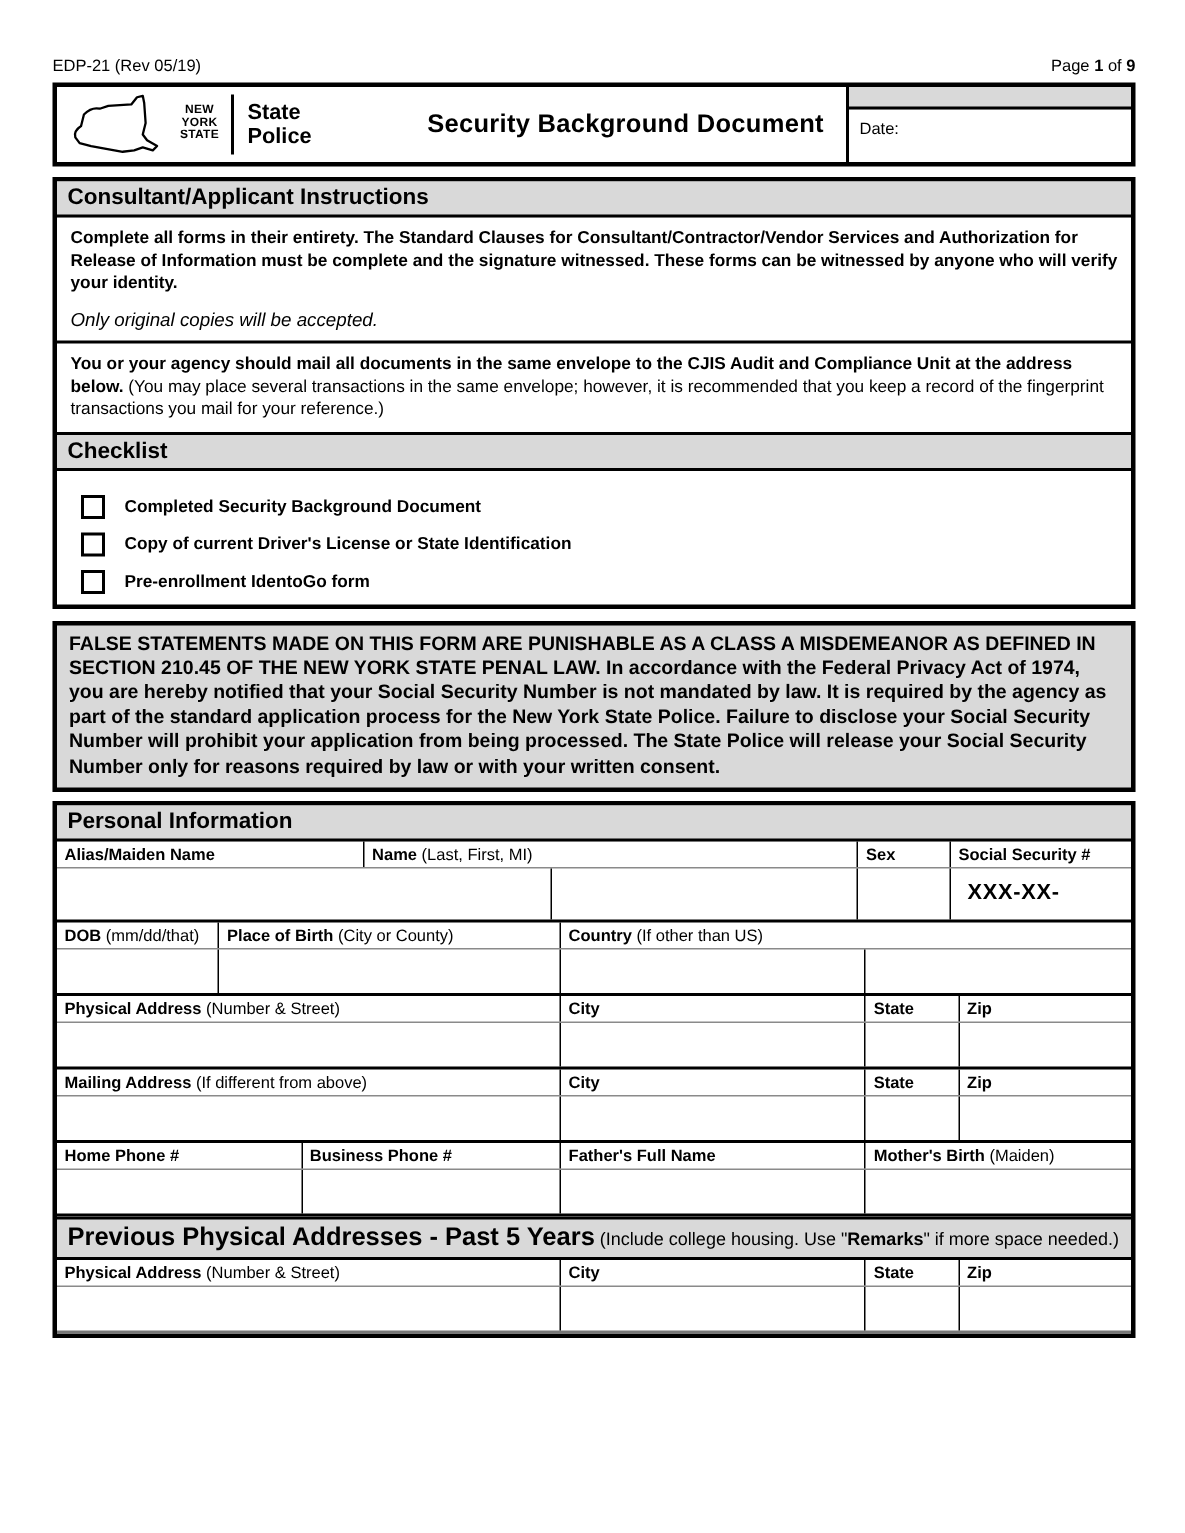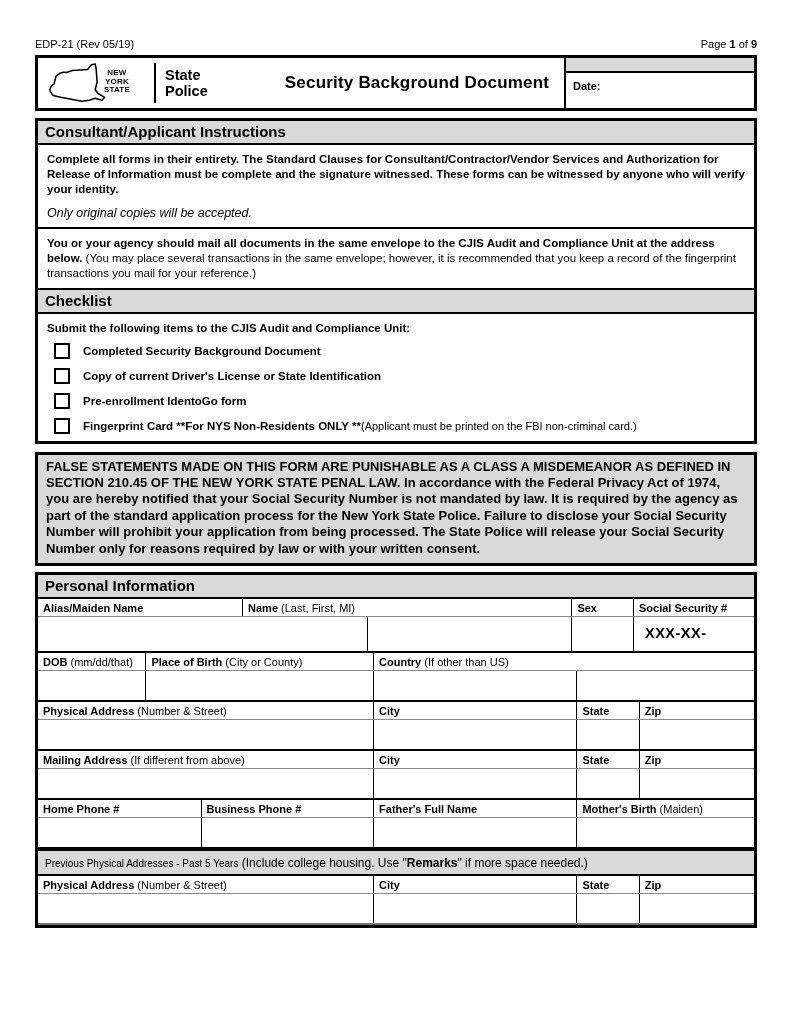--- a/index.html
+++ b/index.html
@@ -18,27 +18,27 @@
 
   
   .meta-row{display:flex;justify-content:space-between;font-size:11px;margin-bottom:5px}
   .meta-row b{font-weight:bold}
 
   
   .header-box{border:3px solid var(--ink);height:56px;display:flex;align-items:stretch}
   .logo-area{display:flex;align-items:center;padding:3px 6px;width:232px}
   .logo-mark{position:relative;width:104px;height:46px;flex:none}
   .logo-mark svg{position:absolute;left:0;top:1px}
-  .ny-text{position:absolute;right:18px;top:9px;font-weight:bold;font-size:8px;line-height:1.08;text-align:center;letter-spacing:.2px;background:transparent}
+  .ny-text{position:absolute;right:2px;top:9px;font-weight:bold;font-size:8px;line-height:1.08;text-align:center;letter-spacing:.2px;background:transparent}
   .logo-divider{width:2px;height:40px;background:var(--ink);margin:0 9px 0 6px;flex:none}
   .org-name{font-weight:bold;font-size:14.5px;line-height:1.12}
   .title-area{flex:1;display:flex;align-items:center;justify-content:center;font-weight:bold;font-size:17px;letter-spacing:.2px}
   .date-box{width:190px;border-left:2px solid var(--ink);display:flex;flex-direction:column;flex:none}
   .date-shade{height:27px;background:var(--date-shade-bg);border-bottom:2px solid var(--ink)}
-  .date-row{flex:1;font-weight:bold;font-size:11px;padding:7px 0 16px 7px}
+  .date-row{flex:1;font-weight:normal;font-size:11px;padding:7px 0 16px 7px}
 
   
   .box{border:3px solid var(--ink)}
   .section-bar{background:var(--section-header-bg);font-weight:bold;font-size:15px;padding:2px 7px 3px 7px;border-bottom:2px solid var(--ink)}
   .section-bar.mid{border-top:2px solid var(--ink)}
 
   .ibox{padding:7px 9px;font-size:11.5px}
   .ibox.b1{border-bottom:2px solid var(--ink)}
   .bold{font-weight:bold}
   .italic-note{font-weight:normal;font-style:italic;font-size:12.5px;margin-top:9px}
@@ -65,21 +65,21 @@
   .tcell{border-left:1px solid var(--ink);padding:3px 5px 2px 5px;font-size:11px;overflow:hidden;white-space:nowrap}
   .tcell:first-child{border-left:none}
   .tcell .fl{font-weight:bold}
   .tcell .hint{font-weight:normal}
   .valrow .tcell{min-height:29px;font-size:13px}
   .valrow.tall .tcell{min-height:34px}
   .ssn-val{font-weight:bold;font-size:14.5px;letter-spacing:.5px;padding-left:6px;padding-top:5px;display:block}
 
   
   .prev-bar{background:var(--section-header-bg);border-top:2px solid var(--ink);border-bottom:2px solid var(--ink);padding:2px 7px 3px 7px}
-  .prev-title{font-weight:normal;font-size:10px}
+  .prev-title{font-weight:bold;font-size:17px}
   .prev-hint{font-size:12px}
   .prev-hint b{font-weight:bold}
 
   .gap6{height:7px}
 </style>
 </head>
 <body>
 
 <div class="page">
 
@@ -119,37 +119,31 @@
     <div class="section-bar">Consultant/Applicant Instructions</div>
     <div class="ibox b1">
       <div class="bold mail-para">Complete all forms in their entirety. The Standard Clauses for Consultant/Contractor/Vendor Services and Authorization for Release of Information must be complete and the signature witnessed. These forms can be witnessed by anyone who will verify your identity.</div>
       <div class="italic-note">Only original copies will be accepted.</div>
     </div>
     <div class="ibox">
       <div class="mail-para"><span class="bold">You or your agency should mail all documents in the same envelope to the CJIS Audit and Compliance Unit at the address below.</span><span> (You may place several transactions in the same envelope; however, it is recommended that you keep a record of the fingerprint transactions you mail for your reference.)</span></div>
     </div>
     <div class="section-bar mid">Checklist</div>
     <div class="ibox">
-      <div class="checklist-intro">Submit the following items to the CJIS Audit and Compliance Unit:</div>
       <div class="check-item">
         <span class="cb"></span>
         <span class="check-label">Completed Security Background Document</span>
       </div>
       <div class="check-item">
         <span class="cb"></span>
         <span class="check-label">Copy of current Driver's License or State Identification</span>
       </div>
       <div class="check-item">
         <span class="cb"></span>
         <span class="check-label">Pre-enrollment IdentoGo form</span>
-      </div>
-      <div class="check-item">
-        <span class="cb"></span>
-        <span class="check-label">Fingerprint Card **For NYS Non-Residents ONLY **</span>
-          <span class="check-hint"> (Applicant must be printed on the FBI non-criminal card.)</span>
       </div>
     </div>
   </div>
 
   <div class="warning-box">FALSE STATEMENTS MADE ON THIS FORM ARE PUNISHABLE AS A CLASS A MISDEMEANOR AS DEFINED IN SECTION 210.45 OF THE NEW YORK STATE PENAL LAW. In accordance with the Federal Privacy Act of 1974, you are hereby notified that your Social Security Number is not mandated by law. It is required by the agency as part of the standard application process for the New York State Police. Failure to disclose your Social Security Number will prohibit your application from being processed. The State Police will release your Social Security Number only for reasons required by law or with your written consent.</div>
 
   <div class="box form-container">
     <div class="section-bar">Personal Information</div>
 
     <div class="tgroup">

